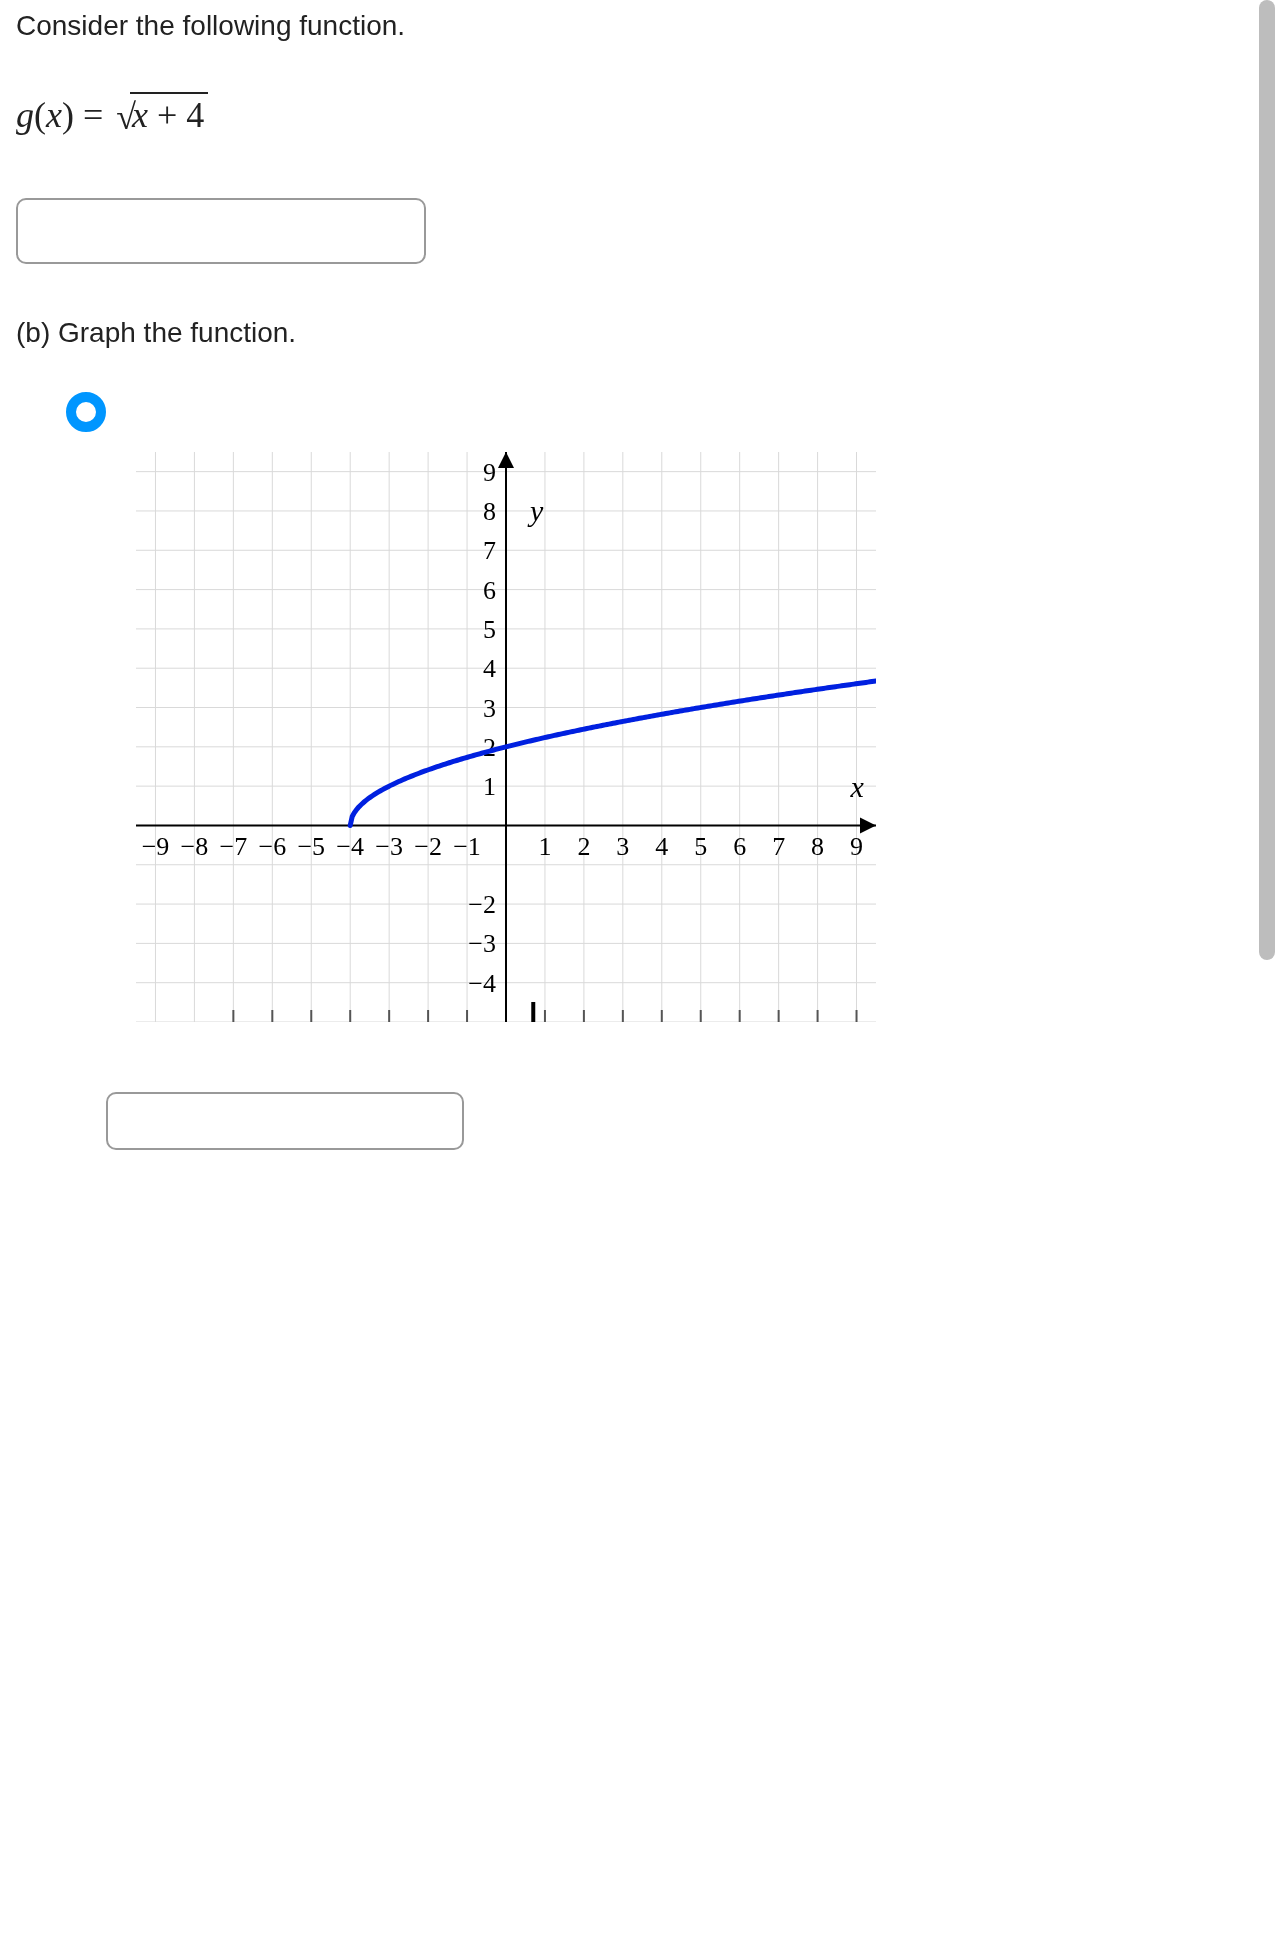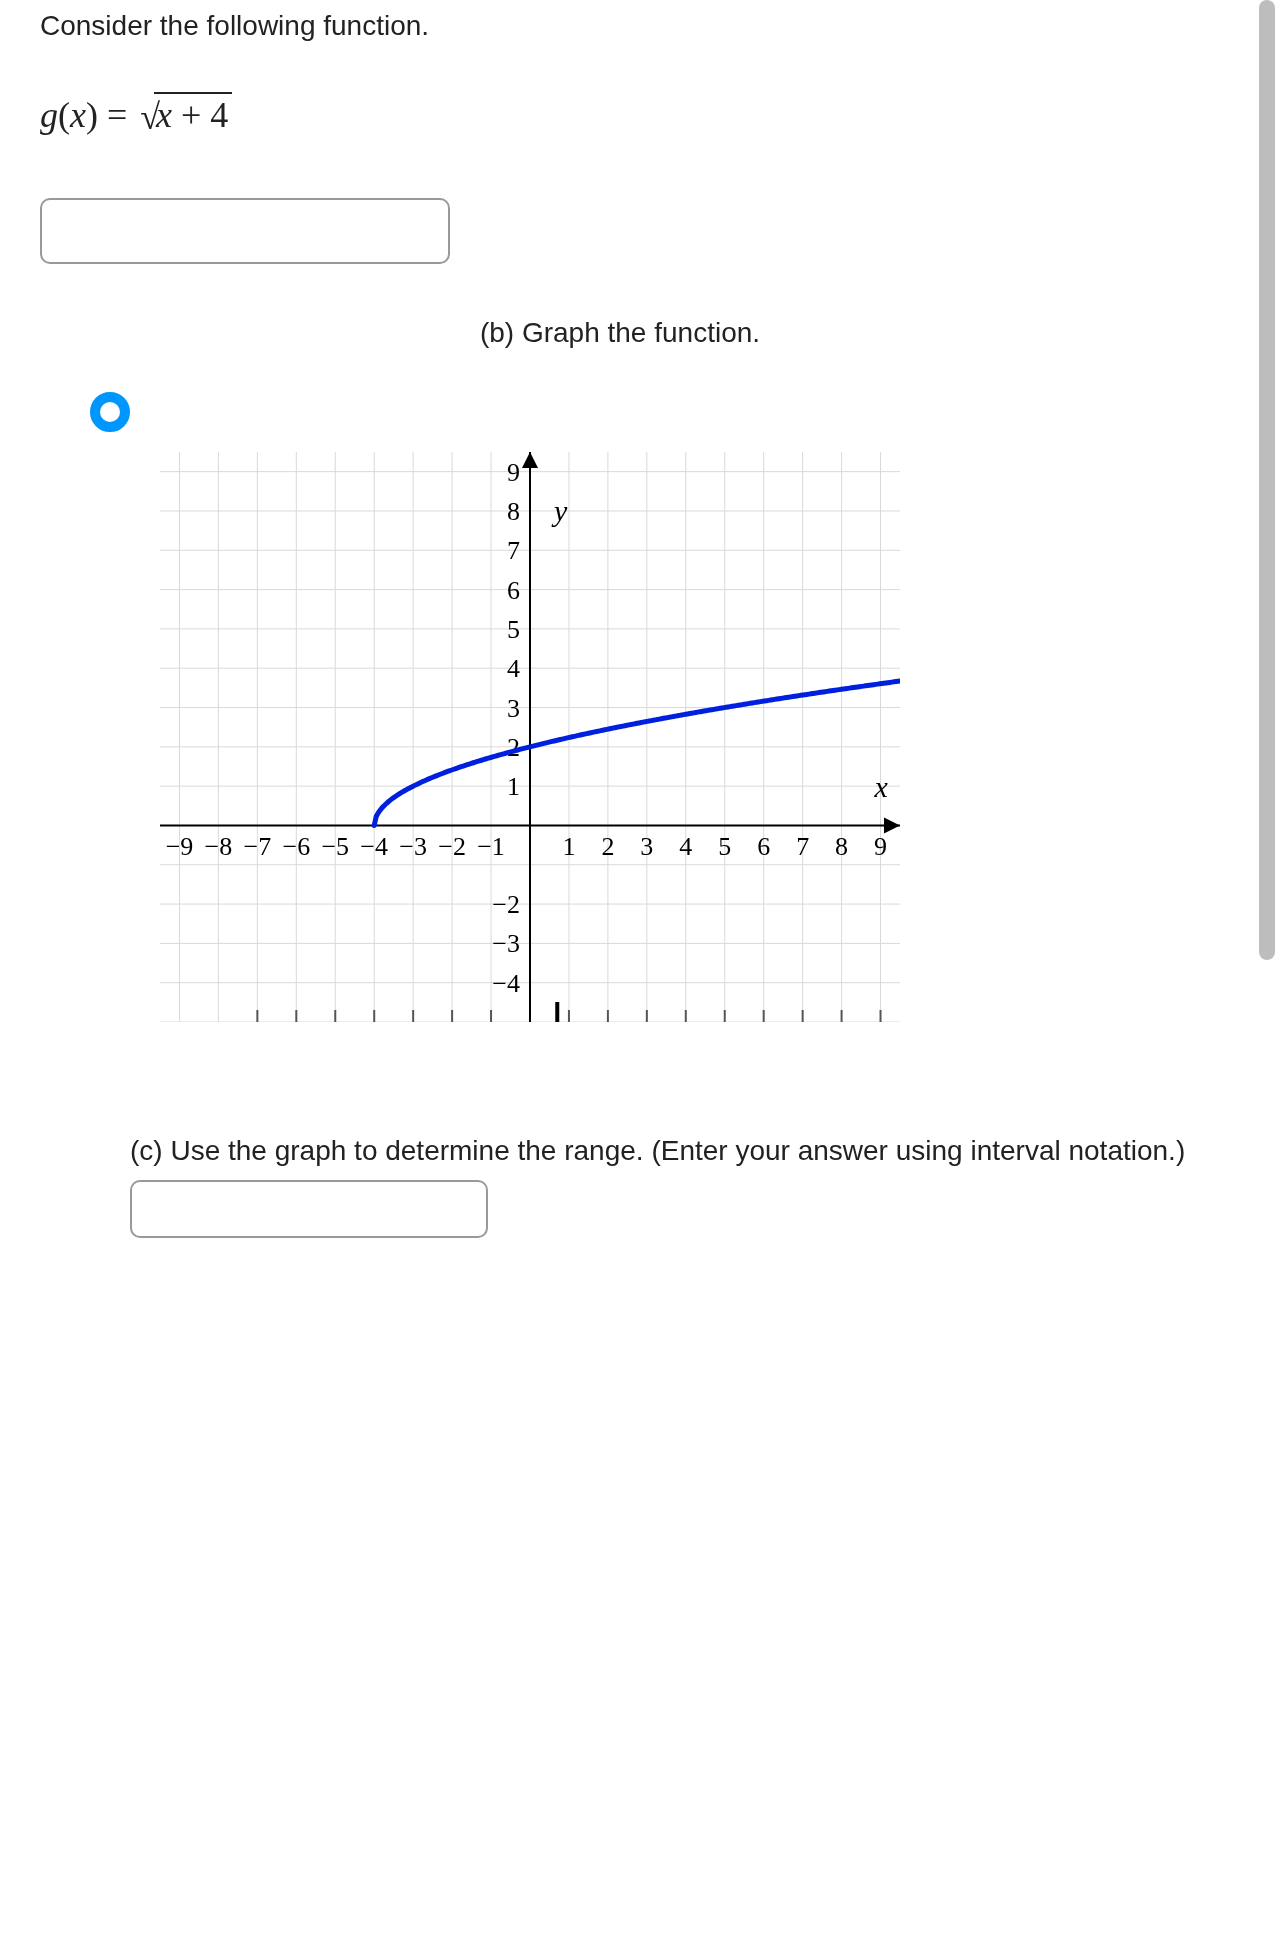--- a/index.html
+++ b/index.html
@@ -7,21 +7,21 @@
     font-family: Verdana, Geneva, sans-serif;
     font-size: 28px;
     color: #222;
     width: 1281px;
     height: 1940px;
     position: relative;
     background: #fff;
     overflow: hidden;
   }
   .page {
-    padding: 10px 40px 0 40px;
+    padding: 10px 40px 0 16px;
     width: 1240px;
   }
   .intro { margin-bottom: 50px; }
   .equation {
     font-family: "Times New Roman", serif;
     font-size: 36px;
     font-style: italic;
     margin-bottom: 50px;
   }
   .equation .fn { font-style: italic; }
@@ -98,21 +98,21 @@
 
   <div class="equation">
     <span class="fn">g</span><span class="paren">(</span><span class="fn">x</span><span class="paren">)</span>
     <span class="paren"> = </span>
     <span class="sqrt-wrap"><span class="sqrt-sym">√</span><span class="sqrt-bar"><span class="fn">x</span> <span class="paren">+ 4</span></span></span>
   </div>
 
 
   <input class="input-box" type="text" value="" style="">
 
-  <p class="part" style="margin-top:50px;text-align:center;">(b) Graph the function.</p>
+  <p class="part" style="margin-top:50px;">(b) Graph the function.</p>
 
   <div class="graph-block">
     <div class="radio"></div>
 
     <div class="graph-container">
       <svg class="graph" id="graph-svg" width="740" height="570" viewBox="0 0 740 570">
 
       <line x1="19.473684210526315" y1="0" x2="19.473684210526315" y2="570" stroke="#d9d9d9" stroke-width="1"></line>
           <line x1="58.421052631578945" y1="0" x2="58.421052631578945" y2="570" stroke="#d9d9d9" stroke-width="1"></line>
           <line x1="97.36842105263158" y1="0" x2="97.36842105263158" y2="570" stroke="#d9d9d9" stroke-width="1"></line>
@@ -198,21 +198,20 @@
           <line x1="564.7368421052632" y1="558" x2="564.7368421052632" y2="570" stroke="#555" stroke-width="2"></line>
           <line x1="603.6842105263157" y1="558" x2="603.6842105263157" y2="570" stroke="#555" stroke-width="2"></line>
           <line x1="642.6315789473684" y1="558" x2="642.6315789473684" y2="570" stroke="#555" stroke-width="2"></line>
           <line x1="681.578947368421" y1="558" x2="681.578947368421" y2="570" stroke="#555" stroke-width="2"></line>
           <line x1="720.5263157894738" y1="558" x2="720.5263157894738" y2="570" stroke="#555" stroke-width="2"></line>
           <line x1="397.2631578947368" y1="550" x2="397.2631578947368" y2="570" stroke="#000" stroke-width="4"></line>
         </svg>
     </div>
   </div>
 
-  <p class="part-c">(c) Use the graph to determine the range. (Enter your answer using interval notation.)</p>
 
   <div class="part-c-input">
     <input class="input-box-small" type="text" value="" style="">
   </div>
 
 </div>
 
 <div class="scrollbar-v"></div>
 
 </body></html>

